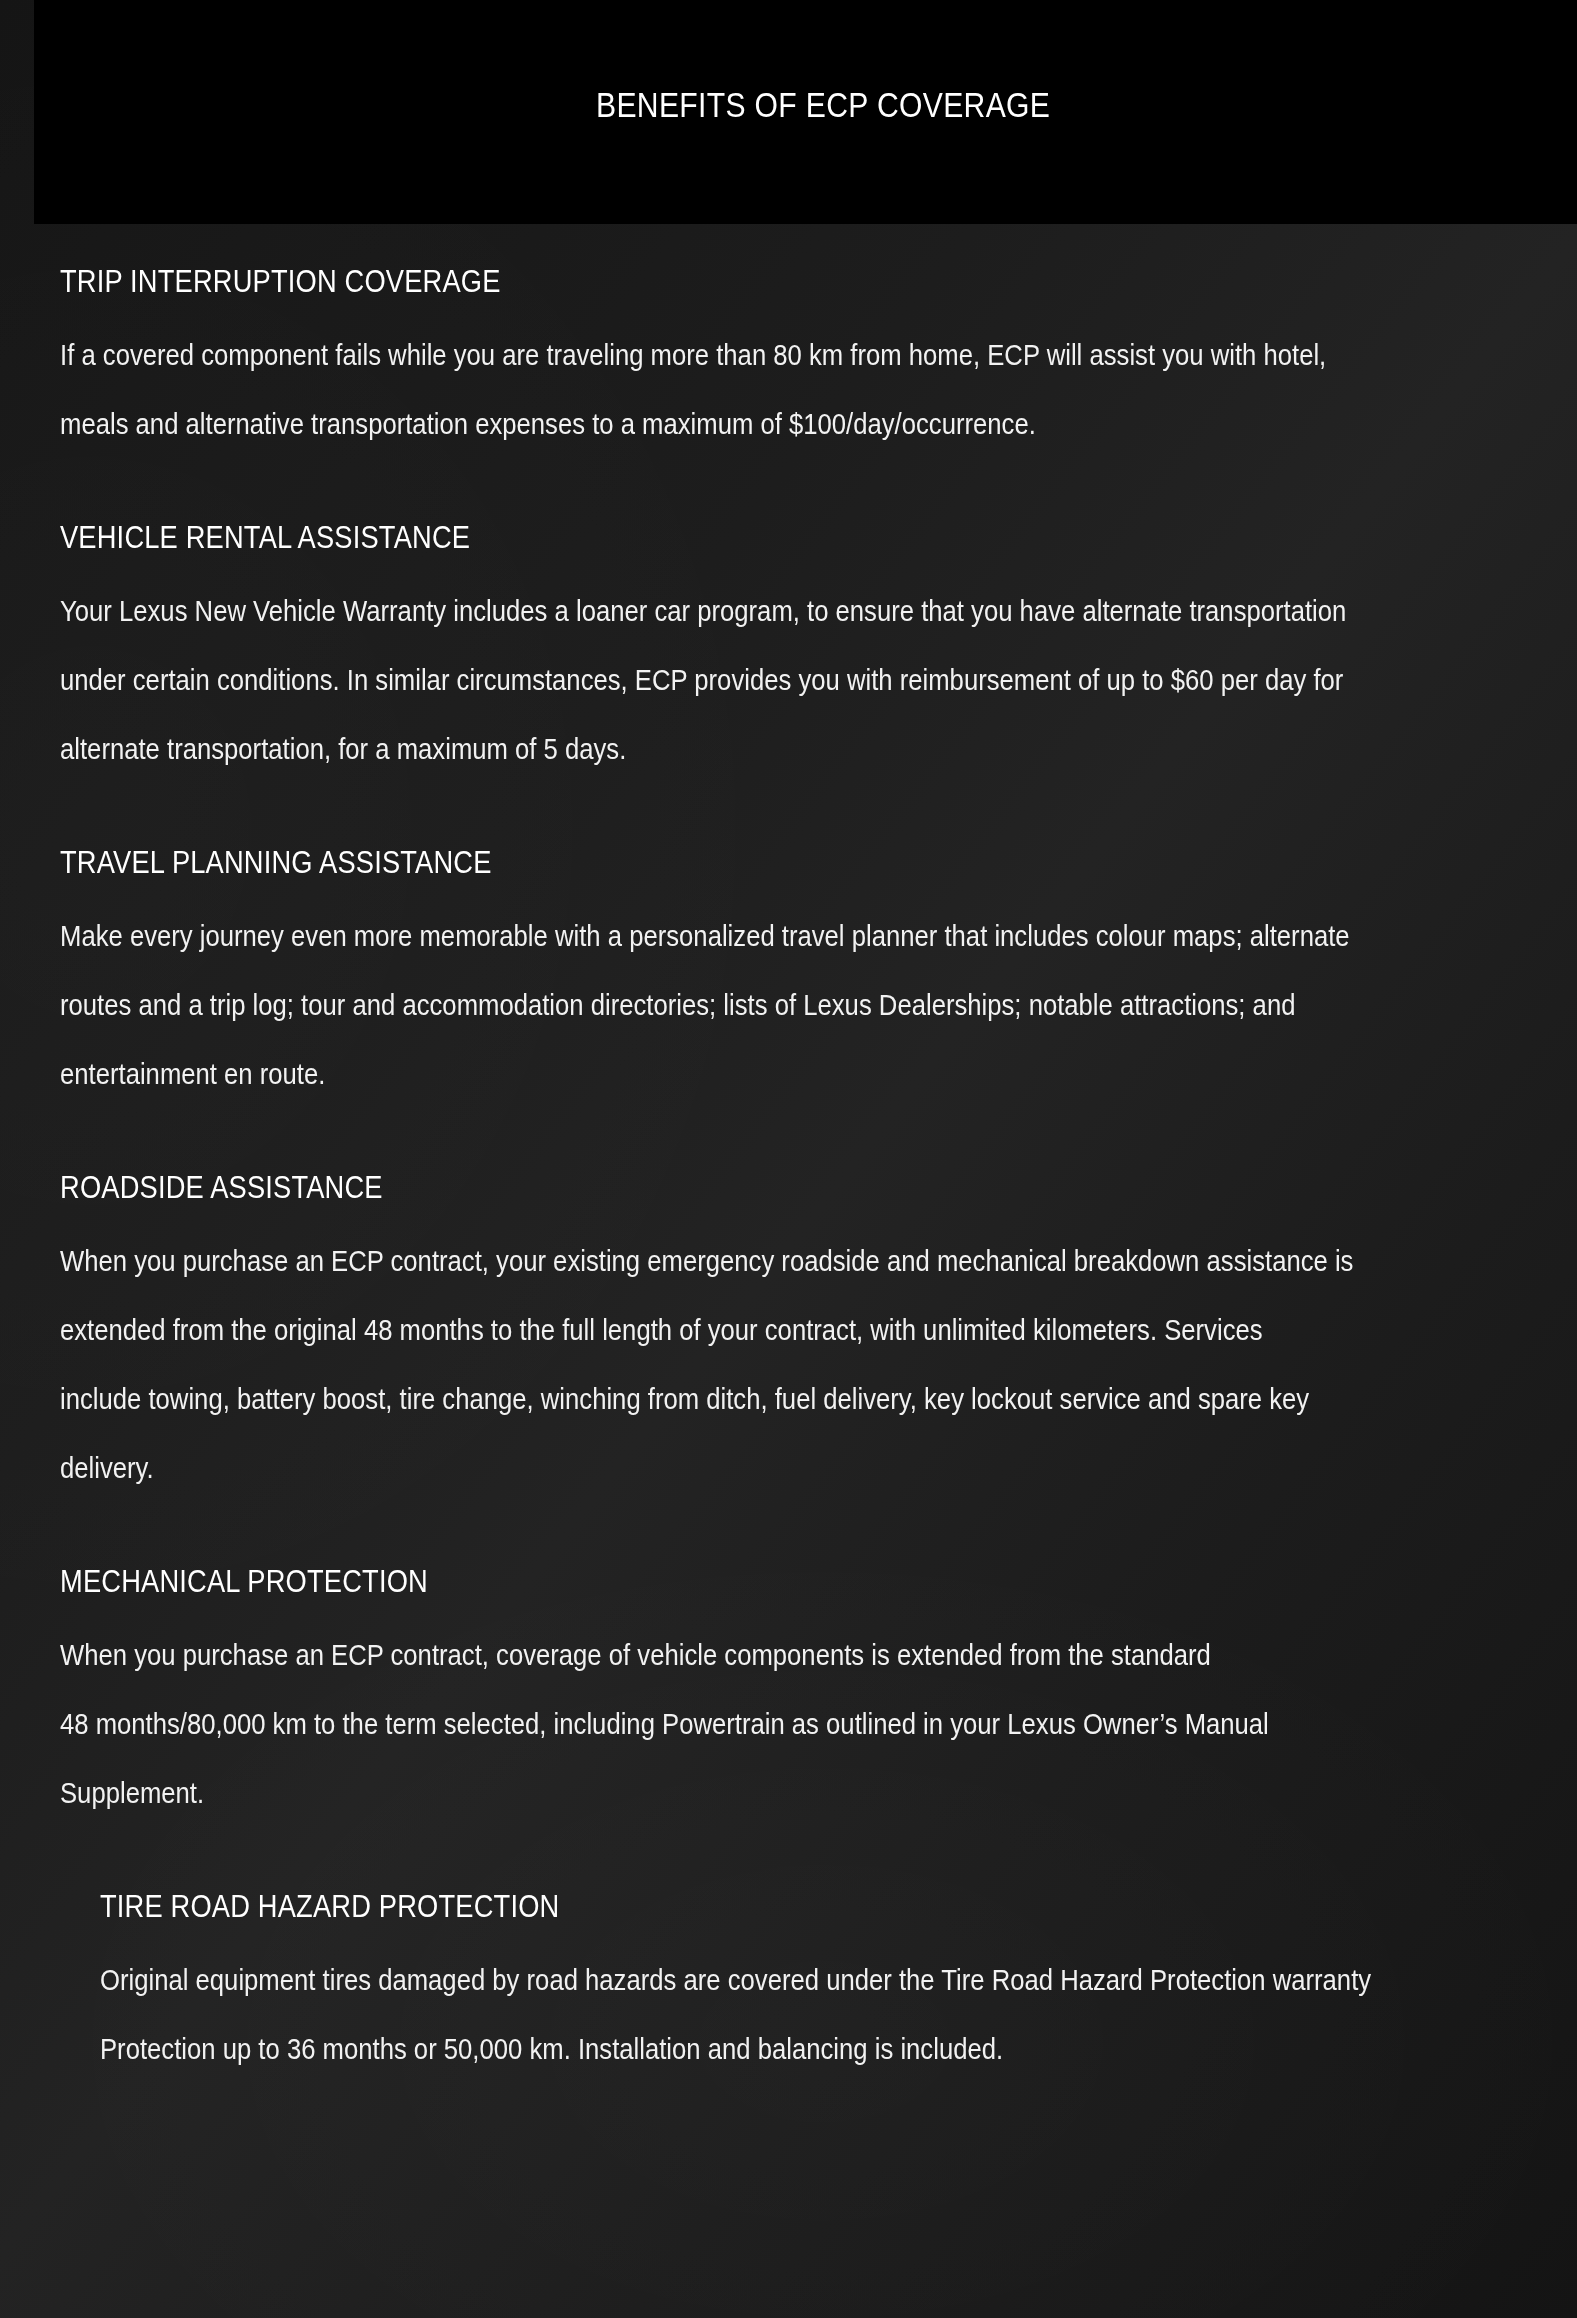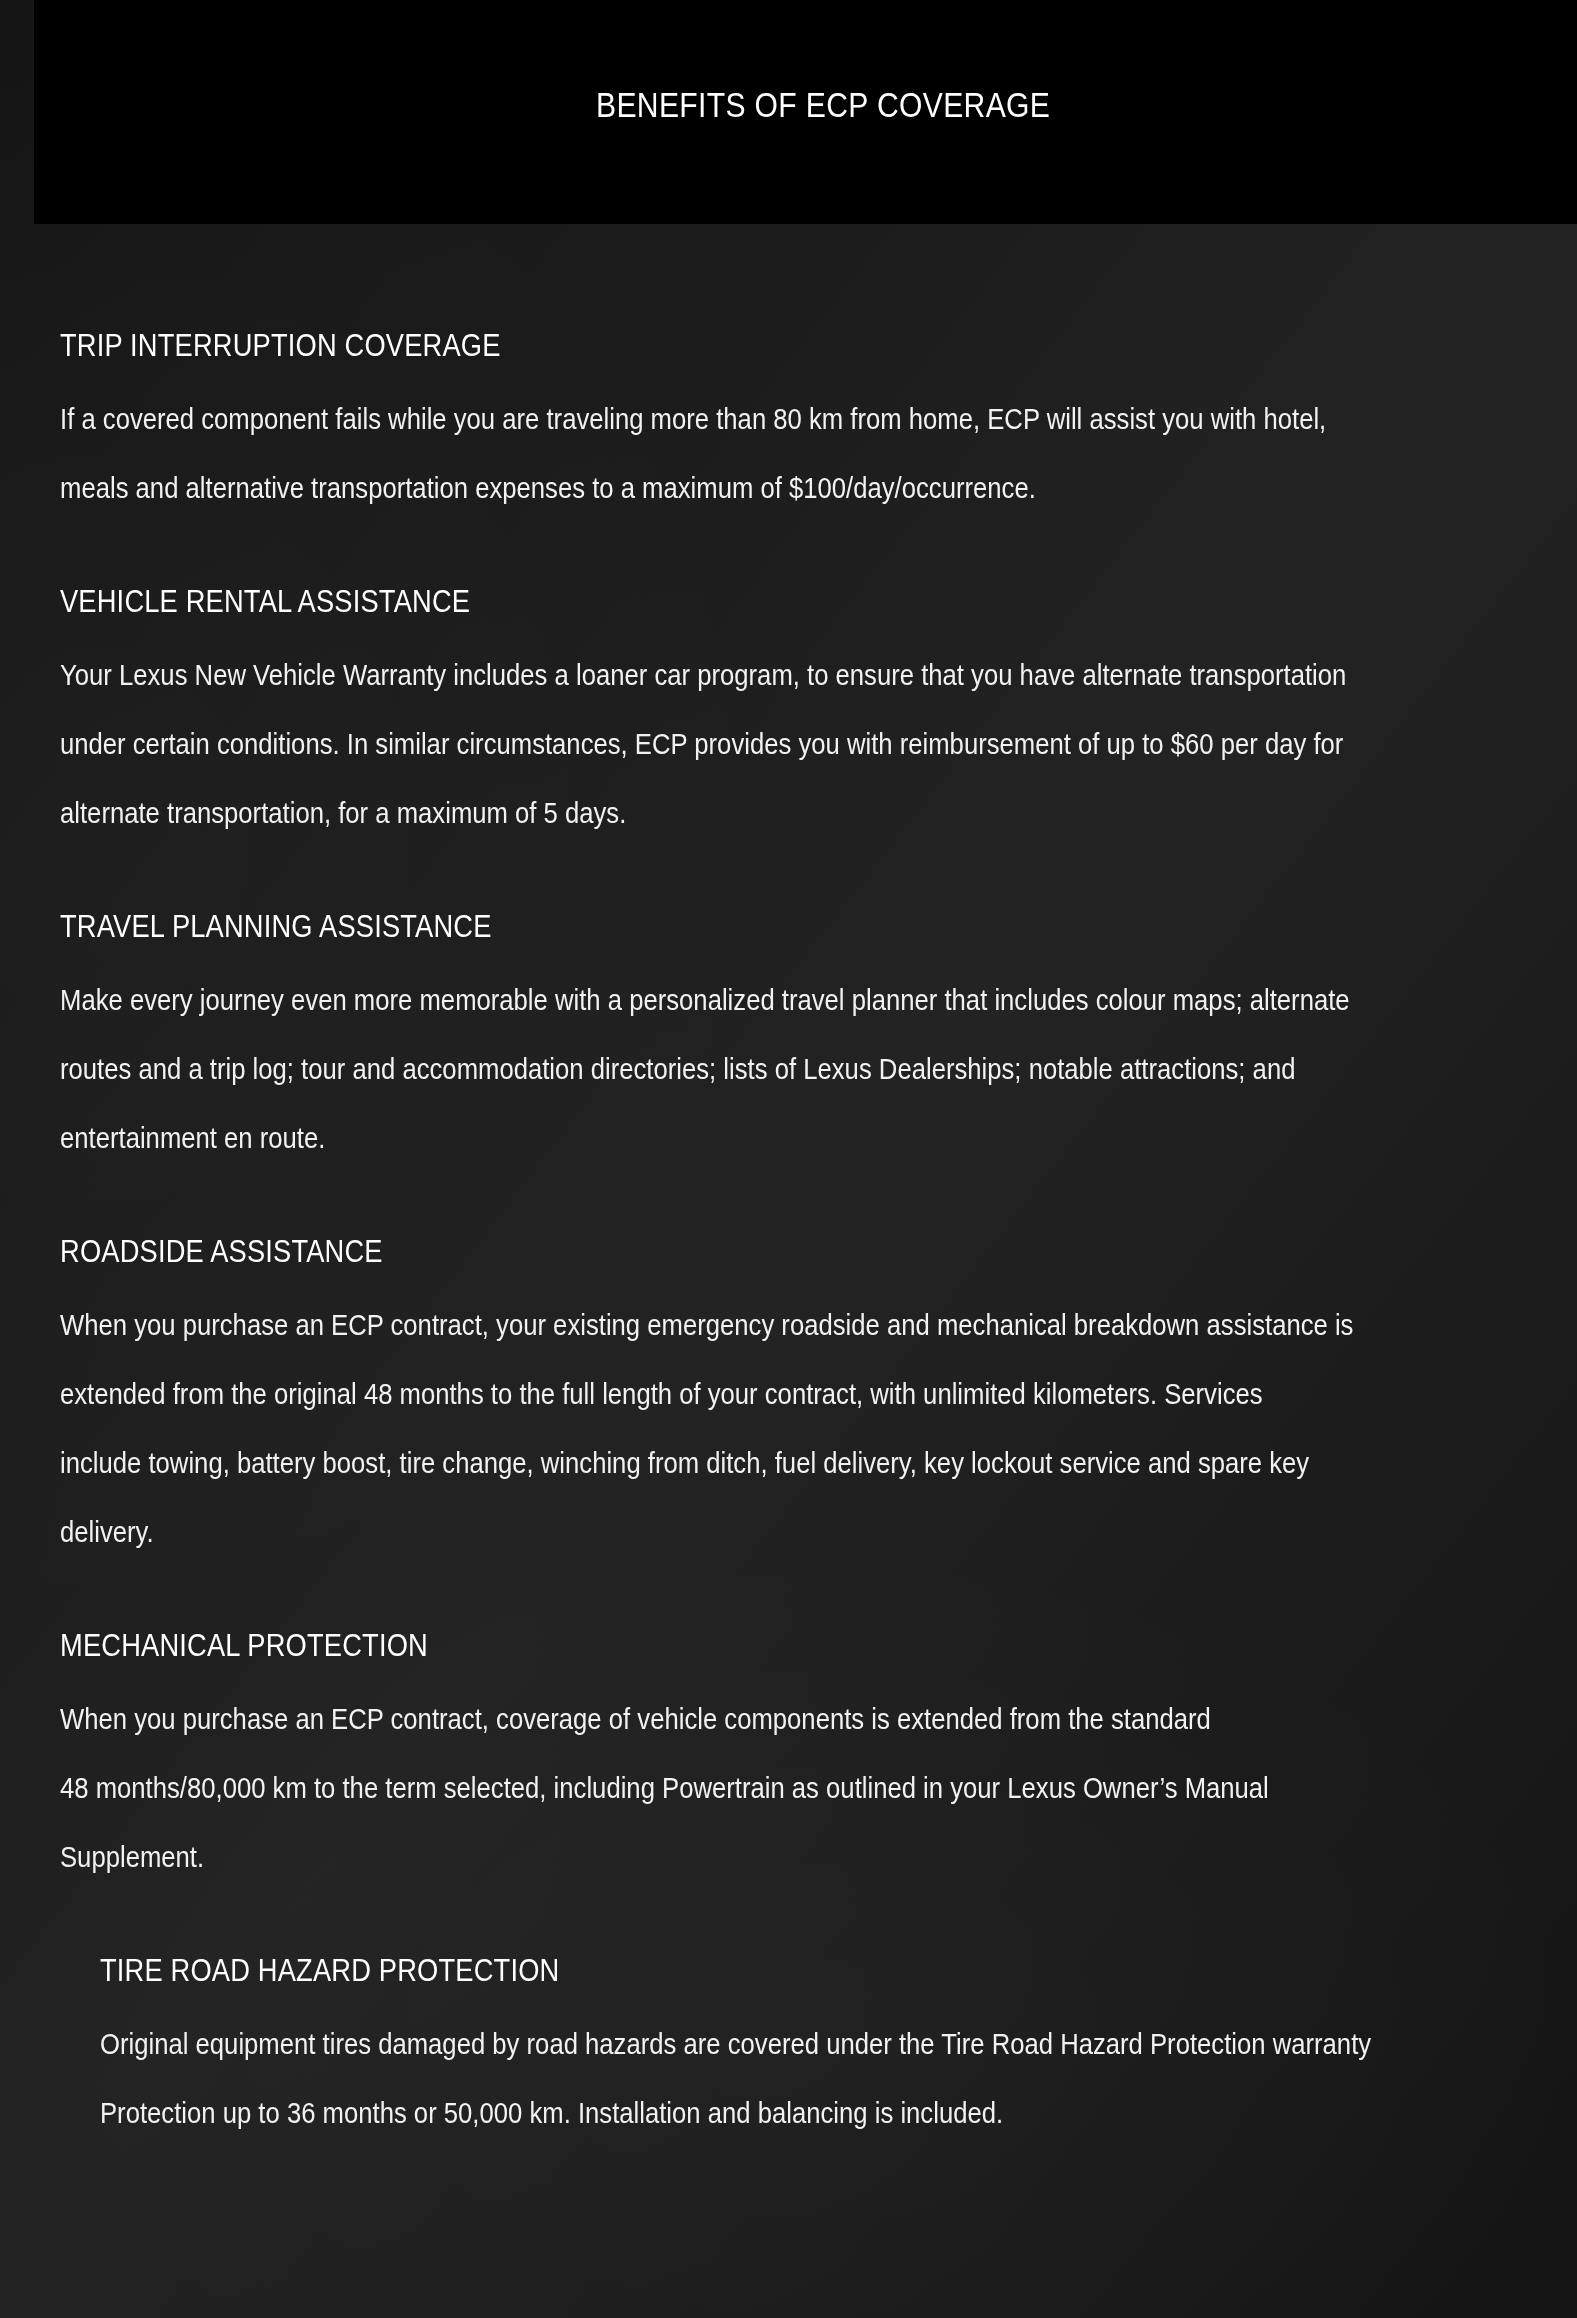--- a/index.html
+++ b/index.html
@@ -57,21 +57,21 @@
     white-space: nowrap;
     margin-top: -13px;
   }
 
   
   .content {
     position: absolute;
     top: 224px;
     left: 0;
     width: 1578px;
-    padding: 104px 52px 0 60px;
+    padding: 40px 52px 0 60px;
     box-sizing: border-box;
   }
 
   .section {
     margin: 0 0 61px 0;
   }
 
   .section:last-child {
     margin-bottom: 0;
     margin-left: 40px;

